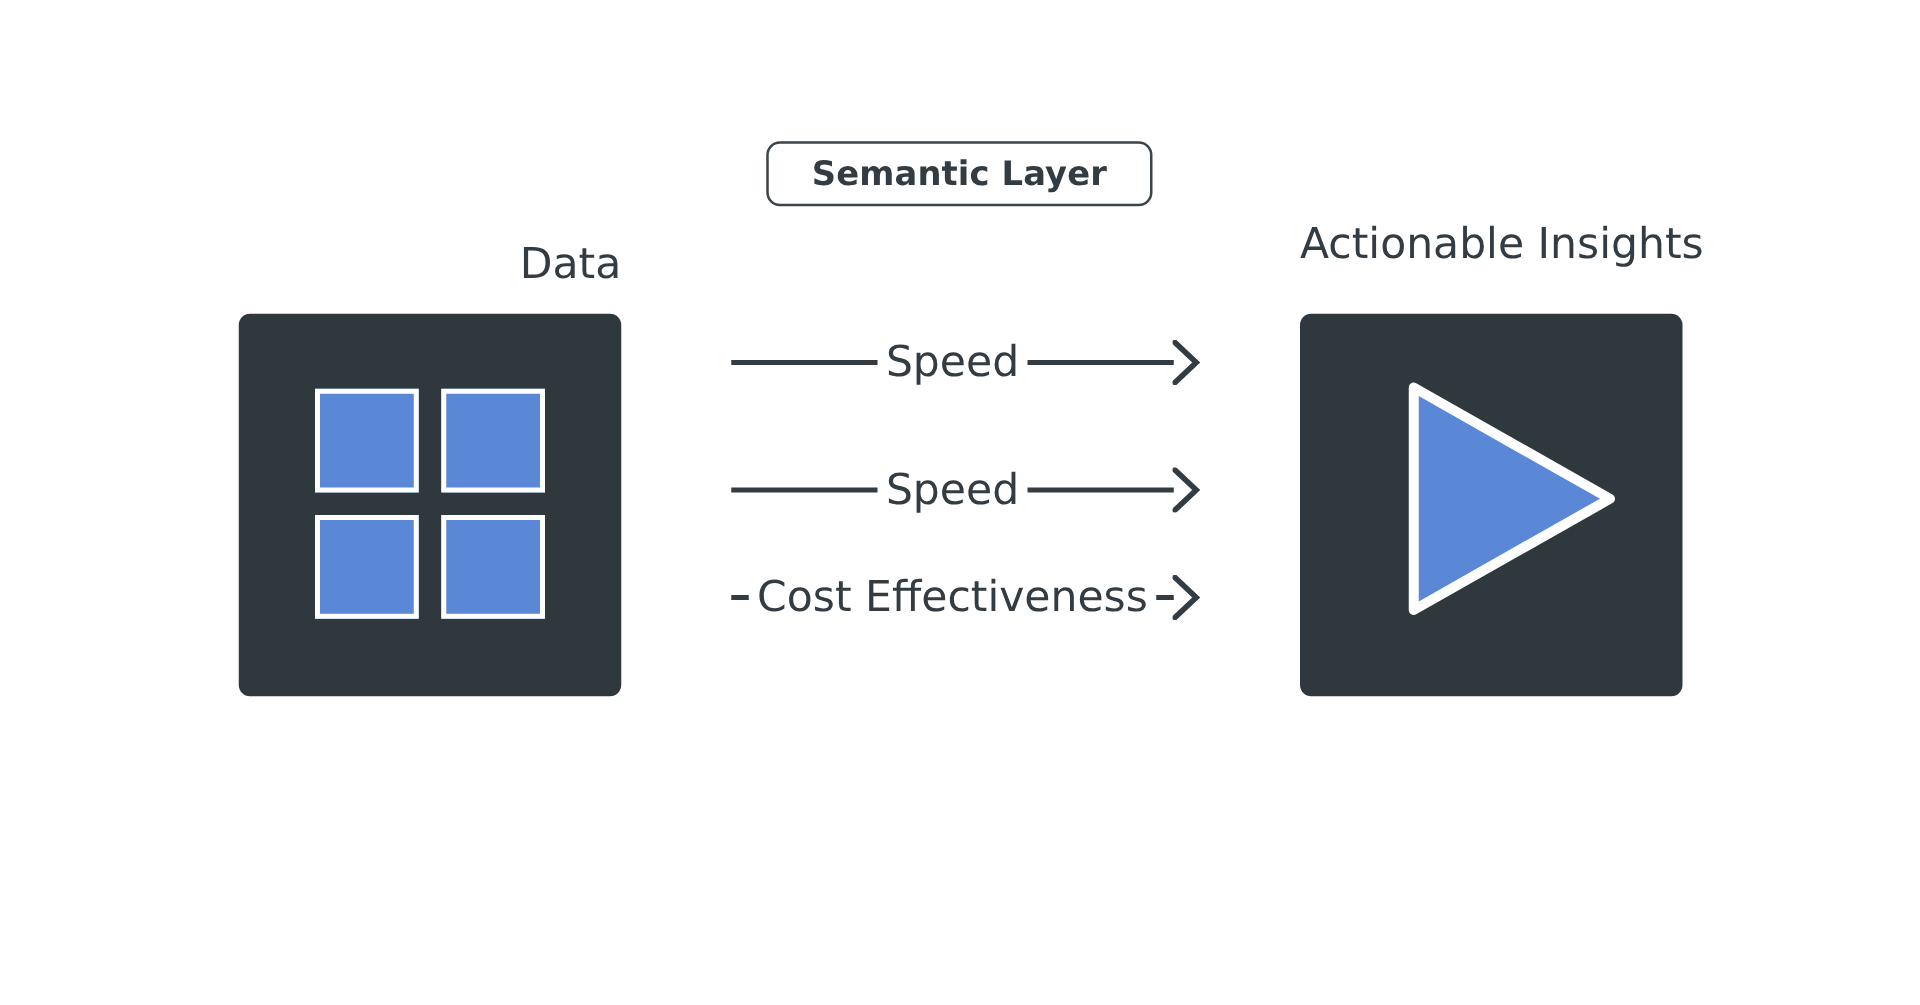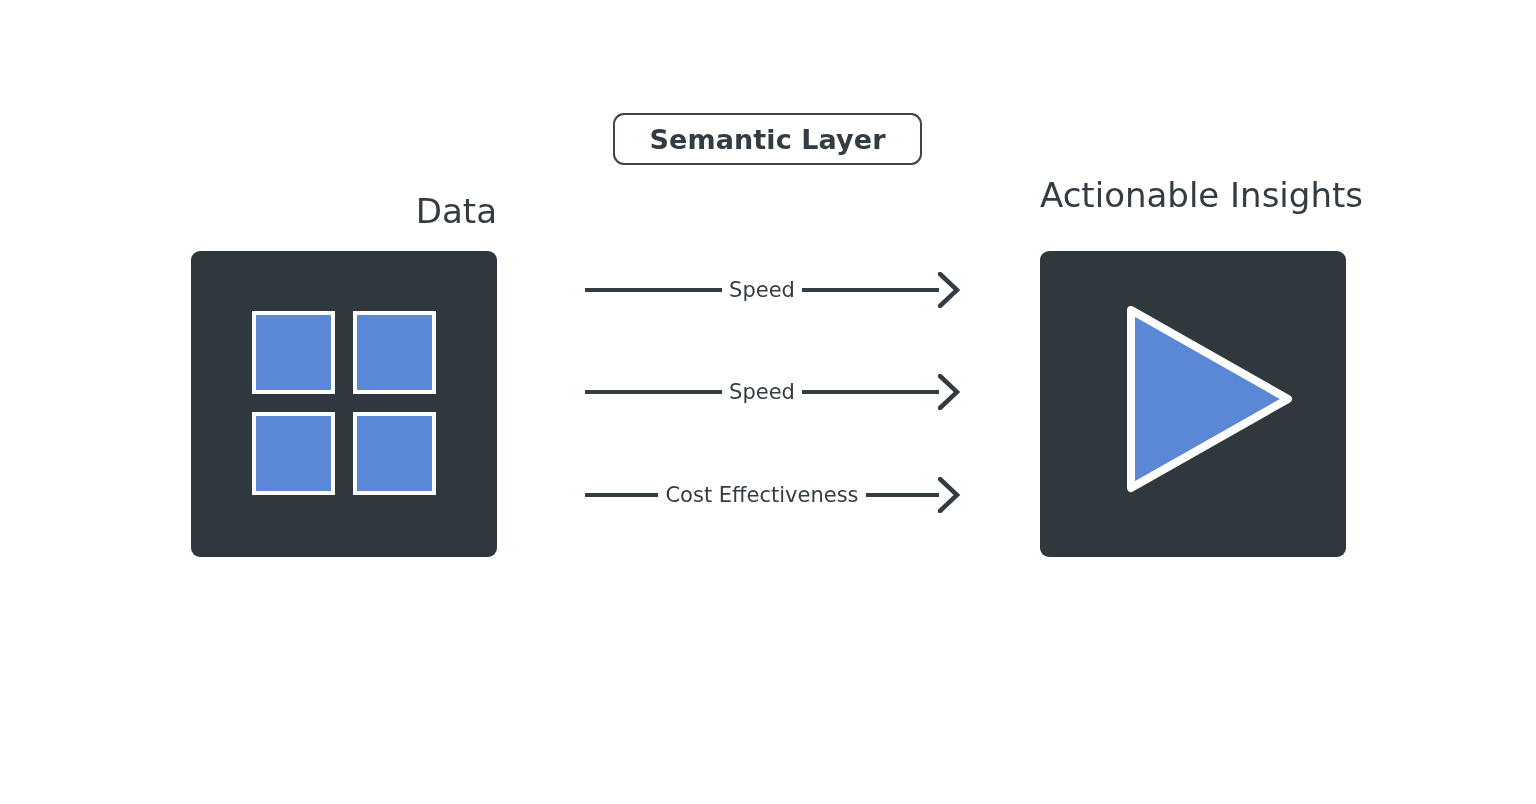--- a/index.html
+++ b/index.html
@@ -112,31 +112,31 @@
   .arrow-row {
     position: absolute;
     left: 585px;
     width: 375px;
     height: 56px;
     display: flex;
     align-items: center;
   }
   .arrow-row-speed  { top: 262px; }
   .arrow-row-scale  { top: 364px; }
-  .arrow-row-cost   { top: 467px; }
+  .arrow-row-cost   { top: 450px; }
 
   .arrow-seg {
     flex: 1 1 auto;
     height: 4px;
     background: #333c42;
     min-width: 6px;
   }
   .arrow-label {
     flex: 0 0 auto;
-    font-size: 21px;
+    font-size: 34px;
     font-weight: 400;
     color: #333c42;
     line-height: 1;
     white-space: nowrap;
     padding: 0 7px;
   }
   .arrow-head {
     flex: 0 0 auto;
     width: 22px;
     height: 36px;

